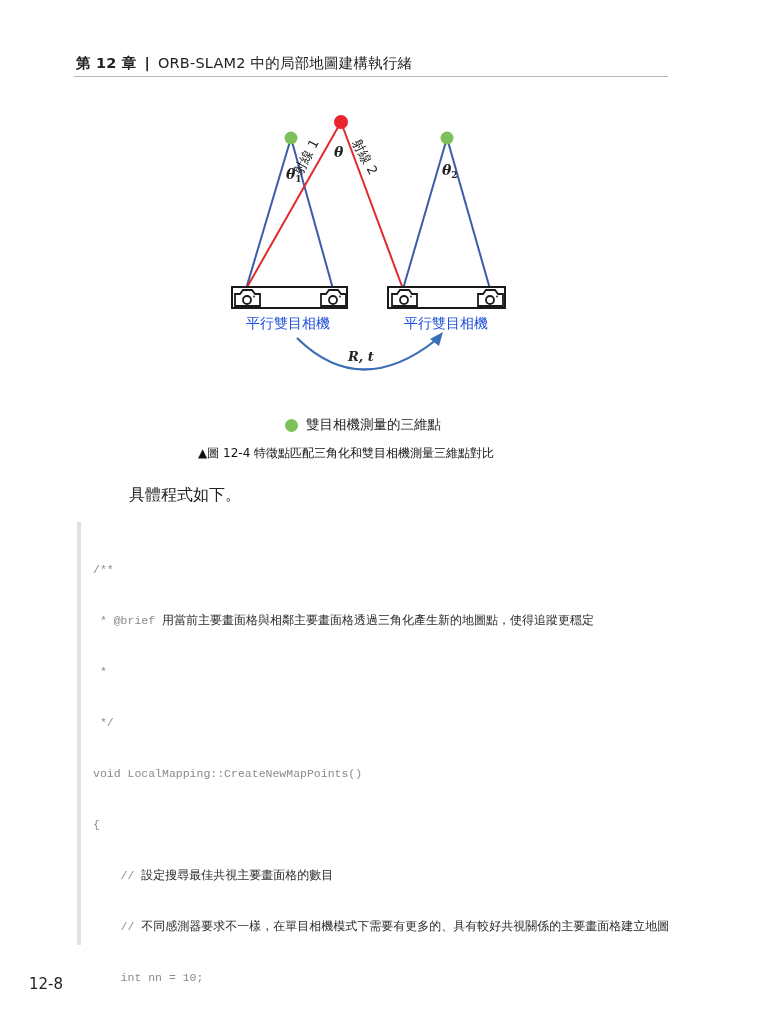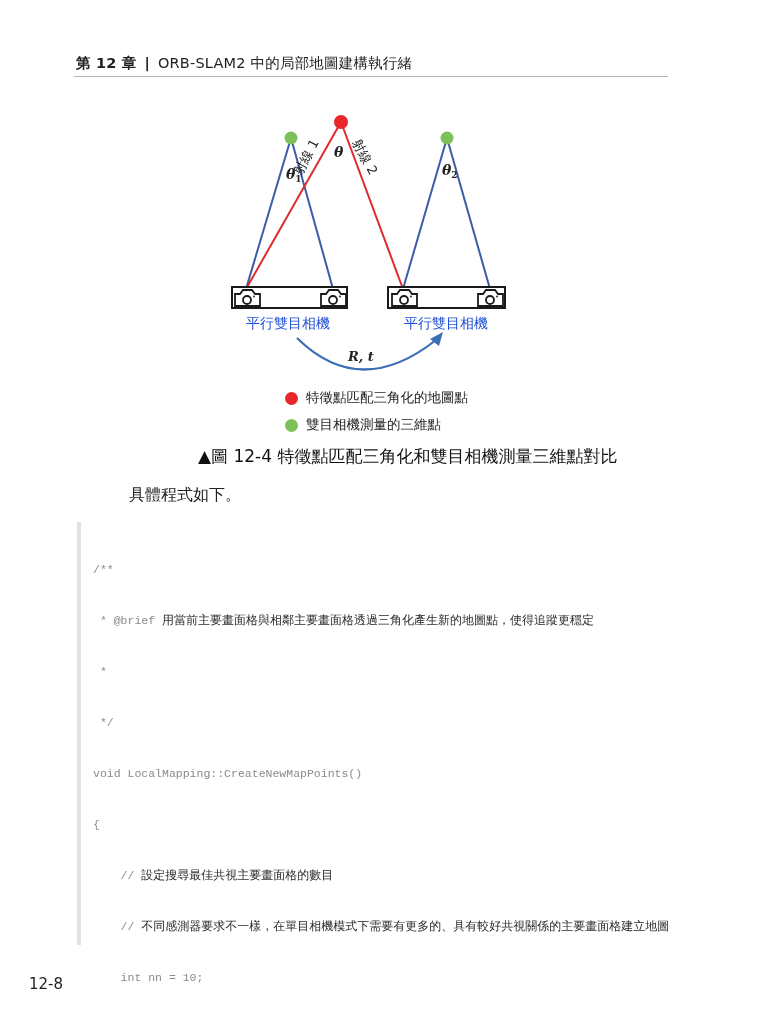--- a/index.html
+++ b/index.html
@@ -11,21 +11,21 @@
   .header-rule { position:absolute; left:74px; top:76px; width:594px; height:1px; background:#b5b5b5; }
 
   .figure { position:absolute; left:0; top:0; width:757px; height:470px; }
   .fig-svg { position:absolute; left:0; top:0; }
   .cam-label { position:absolute; font-size:14px; color:#1d4ed8; }
   .rt-label { position:absolute; left:348px; top:349px; font-family:"DejaVu Serif","Liberation Serif",serif; font-weight:bold; font-style:italic; font-size:13px; }
 
   .legend-row { position:absolute; left:285px; font-size:13.5px; color:#222; display:flex; align-items:center; }
   .legend-dot { width:13px; height:13px; border-radius:50%; margin-right:8px; display:inline-block; }
 
-  .caption { position:absolute; left:198px; top:445px; font-size:17px; color:#111;text-align:right; }
+  .caption { position:absolute; left:198px; top:445px; font-size:12px; color:#111;text-align:right; }
 
   .intro { position:absolute; left:110px; top:485px; font-family:"DejaVu Serif","Liberation Serif",serif; font-size:16px; color:#222;margin-left:19px; }
 
   .code-bar { position:absolute; left:77px; top:522px; width:4px; height:423px; background:#e2e2e2; }
   .code { position:absolute; left:93px; top:527px; font-family:"Liberation Mono","DejaVu Sans Mono",monospace; font-size:11.5px; color:#8a8a8a; line-height:17px; white-space:pre; }
   .code .line { height:17px; }
   .code .zh { font-family:"DejaVu Sans","Liberation Sans",sans-serif; color:#2a2a2a; font-size:12px; }
 
   .page-num { position:absolute; left:29px; top:975px; font-size:15px; color:#222; }
 </style>
@@ -89,24 +89,20 @@
 
     <text x="334" y="157" font-size="14" font-style="italic" font-weight="bold" fill="#222" font-family="DejaVu Serif, serif">θ</text>
     <text x="286" y="179" font-size="14" font-style="italic" font-weight="bold" fill="#222" font-family="DejaVu Serif, serif"><tspan>θ</tspan><tspan font-size="9" dy="3" font-style="normal">1</tspan></text>
     <text x="442" y="175" font-size="14" font-style="italic" font-weight="bold" fill="#222" font-family="DejaVu Serif, serif"><tspan>θ</tspan><tspan font-size="9" dy="3" font-style="normal">2</tspan></text>
   </svg>
 
   <div class="cam-label" style="left:246px; top:315px;">平行雙目相機</div>
   <div class="cam-label" style="left:404px; top:315px;">平行雙目相機</div>
   <div class="rt-label">R, t</div>
 
-  <div class="legend-row" style="top:389px;">
-    <span class="legend-dot" style="background:#e8262b;"></span>
-    <span>特徵點匹配三角化的地圖點</span>
-  </div>
   <div class="legend-row" style="top:416px;">
     <span class="legend-dot" style="background:#7dc05a;"></span>
     <span>雙目相機測量的三維點</span>
   </div>
 
   <div class="caption">▲圖 12-4  特徵點匹配三角化和雙目相機測量三維點對比</div>
 </div>
 
 <div class="intro">具體程式如下。</div>
 

